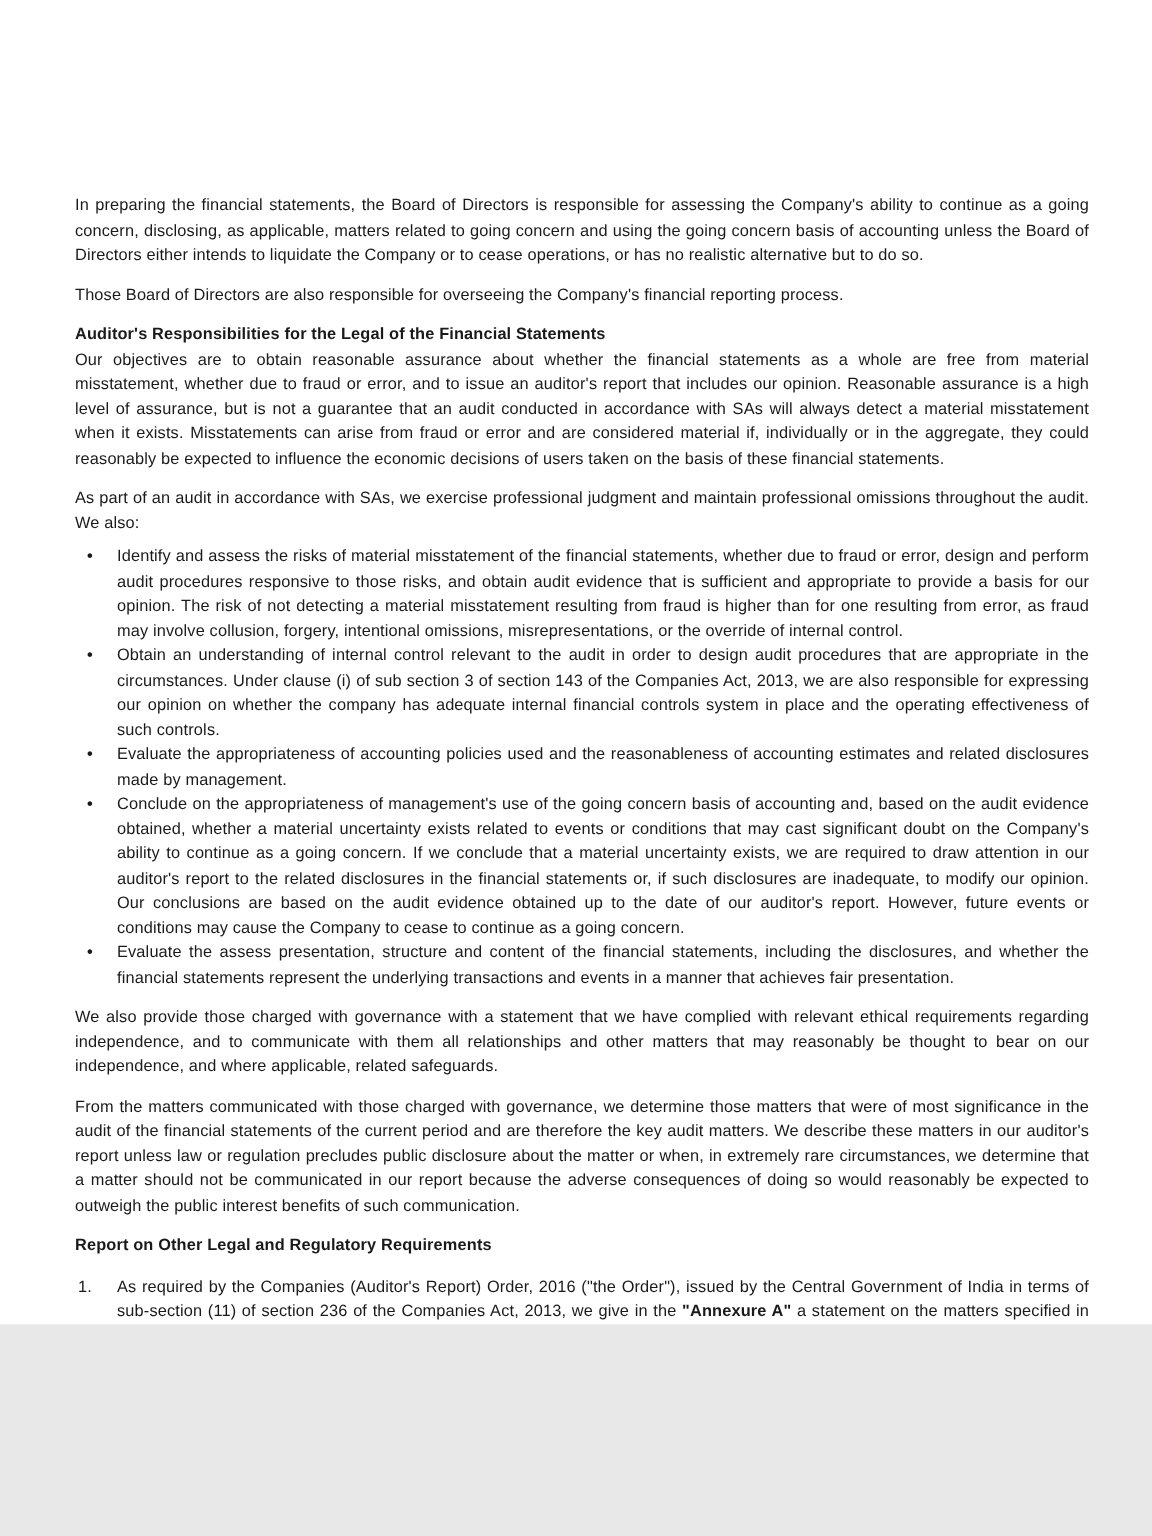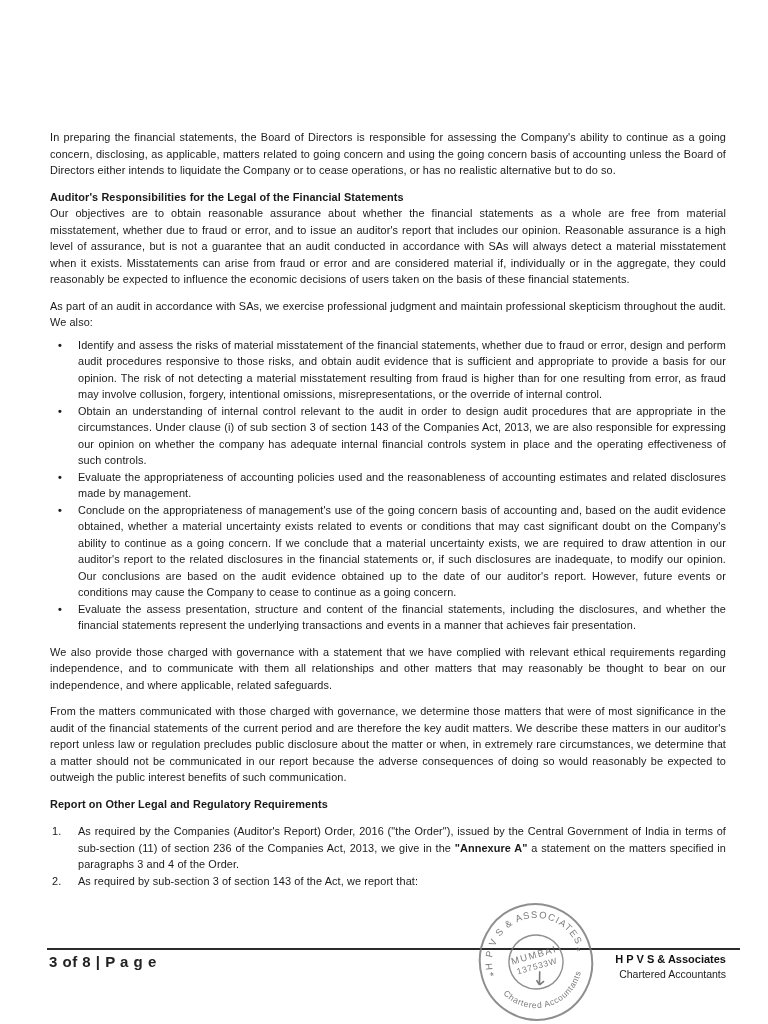--- a/index.html
+++ b/index.html
@@ -1,18 +1,18 @@
 <!DOCTYPE html>
 <html><head>
 <meta charset="utf-8">
 <style>
   html,body { margin:0; padding:0; background:#e8e8e8; }
   .sheet {
     position:relative;
-    width:768px; height:1024px;
+    width:768px; height:883px;
     background:#ffffff;
     font-family:"Liberation Sans", sans-serif;
     color:#1a1a1a;
     overflow:hidden;
     margin:0 auto;
   }
   .doc {
     position:absolute;
     left:50px; top:129px;
     width:676px;
@@ -57,26 +57,27 @@
 </style>
 </head>
 <body>
 
 <div class="sheet">
 
   <div class="doc">
 
     <p>In preparing the financial statements, the Board of Directors is responsible for assessing the Company's ability to continue as a going concern, disclosing, as applicable, matters related to going concern and using the going concern basis of accounting unless the Board of Directors either intends to liquidate the Company or to cease operations, or has no realistic alternative but to do so.</p>
 
+    <p>Those Board of Directors are also responsible for overseeing the Company's financial reporting process.</p>
 
     <div class="h1">Auditor's Responsibilities for the Legal of the Financial Statements</div>
 
     <p>Our objectives are to obtain reasonable assurance about whether the financial statements as a whole are free from material misstatement, whether due to fraud or error, and to issue an auditor's report that includes our opinion. Reasonable assurance is a high level of assurance, but is not a guarantee that an audit conducted in accordance with SAs will always detect a material misstatement when it exists. Misstatements can arise from fraud or error and are considered material if, individually or in the aggregate, they could reasonably be expected to influence the economic decisions of users taken on the basis of these financial statements.</p>
 
-    <p style="margin-bottom:6px;">As part of an audit in accordance with SAs, we exercise professional judgment and maintain professional skepticism throughout the audit. We also:</p>
+    <p style="margin-bottom:6px;">As part of an audit in accordance with SAs, we exercise professional judgment and maintain professional omissions throughout the audit. We also:</p>
 
     <div class="blist">
       <div class="bitem">
         <span class="bmark">•</span>
         <span class="btext">Identify and assess the risks of material misstatement of the financial statements, whether due to fraud or error, design and perform audit procedures responsive to those risks, and obtain audit evidence that is sufficient and appropriate to provide a basis for our opinion. The risk of not detecting a material misstatement resulting from fraud is higher than for one resulting from error, as fraud may involve collusion, forgery, intentional omissions, misrepresentations, or the override of internal control.</span>
       </div>
       <div class="bitem">
         <span class="bmark">•</span>
         <span class="btext">Obtain an understanding of internal control relevant to the audit in order to design audit procedures that are appropriate in the circumstances. Under clause (i) of sub section 3 of section 143 of the Companies Act, 2013, we are also responsible for expressing our opinion on whether the company has adequate internal financial controls system in place and the operating effectiveness of such controls.</span>
       </div>

